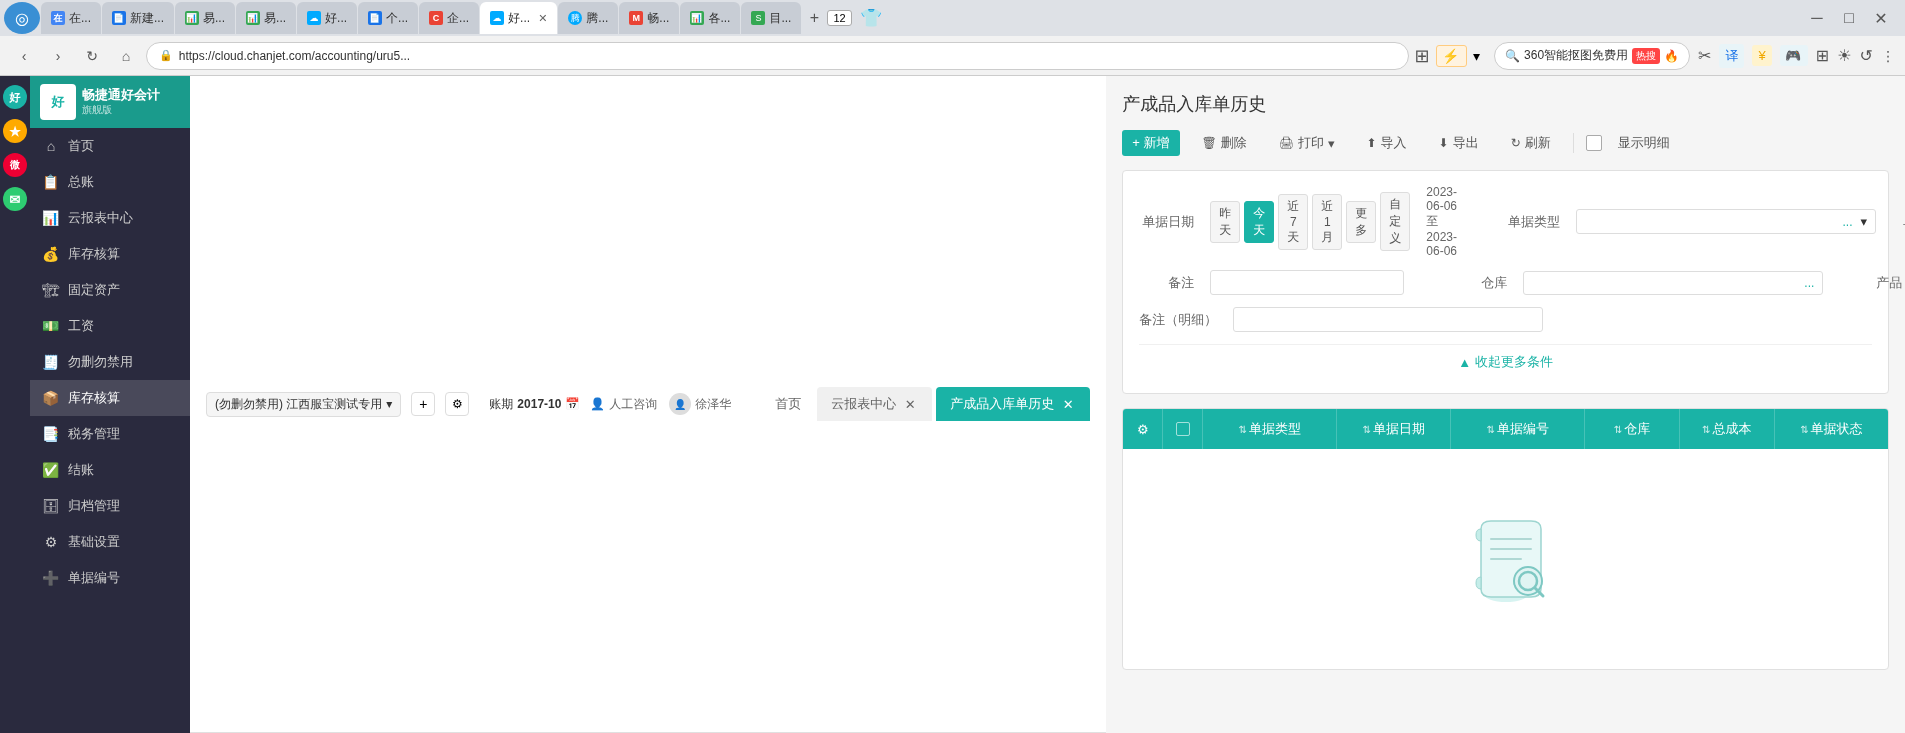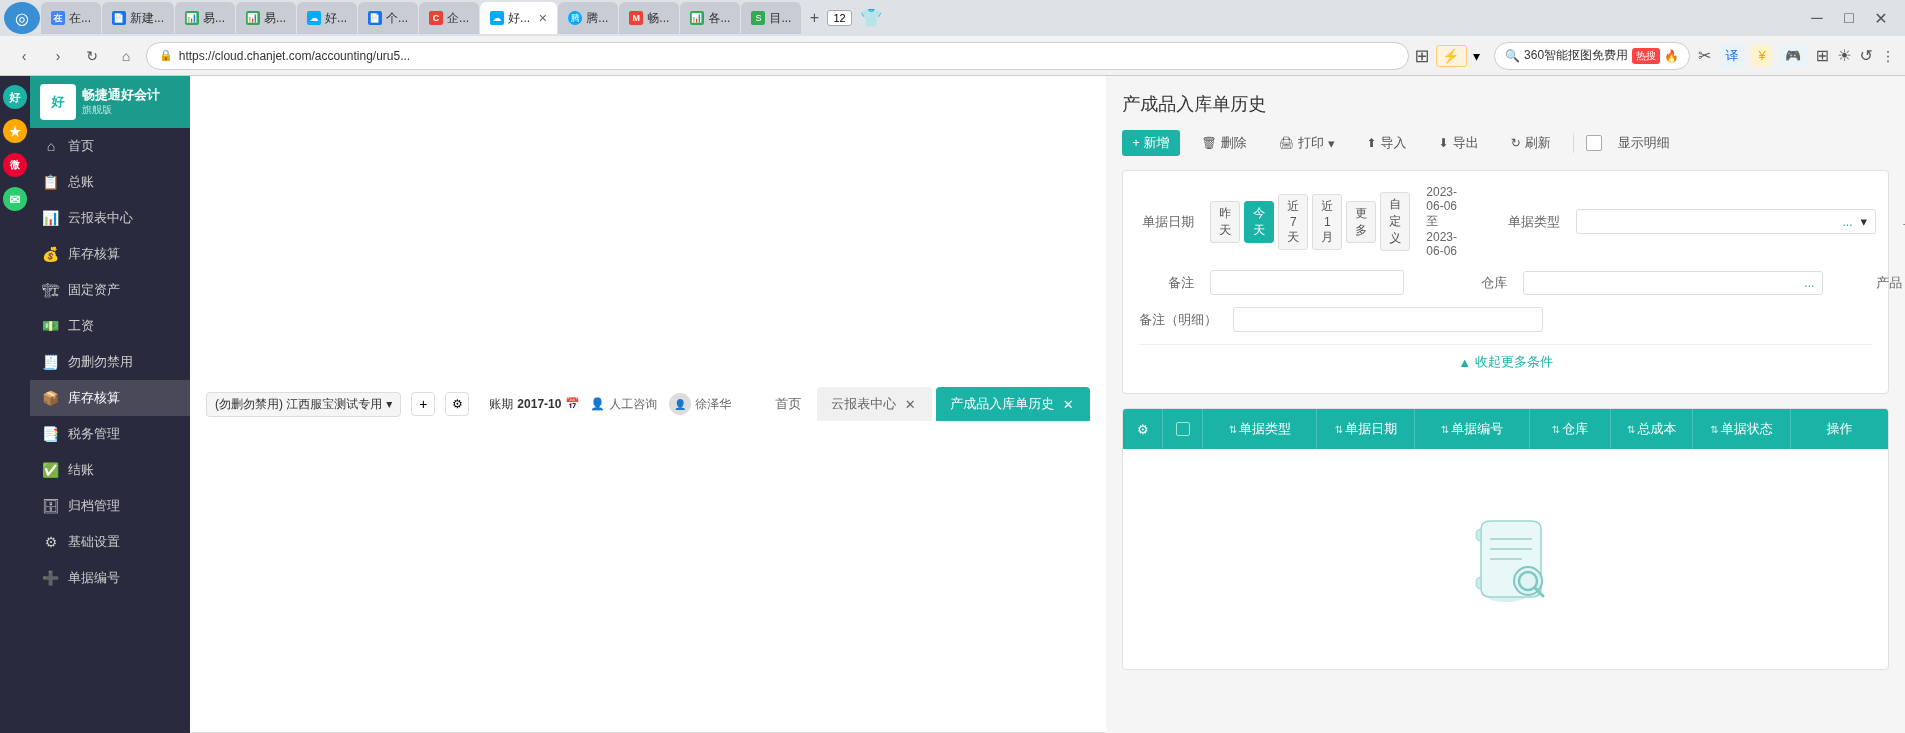--- a/index.html
+++ b/index.html
@@ -502,23 +502,20 @@
             <span>仓库</span>
           </div>
           <div class="th th-cost">
             <span class="sort-icon">⇅</span>
             <span>总成本</span>
           </div>
           <div class="th th-status">
             <span class="sort-icon">⇅</span>
             <span>单据状态</span>
           </div>
-          <div class="th th-op">
-            <span>操作</span>
-          </div>
         </div>
 
         <div class="empty-state">
           <svg class="scroll-svg" viewBox="0 0 100 100" xmlns="http://www.w3.org/2000/svg">
 
             <ellipse cx="50" cy="85" rx="22" ry="8" fill="#b0e8e4" opacity="0.5"></ellipse>
 
             <path d="M25,20 Q25,12 35,12 L75,12 Q85,12 85,20 L85,80 Q85,88 75,88 L35,88 Q25,88 25,80 Z" fill="#e8f8f7" stroke="#9dd5d0" stroke-width="1.5"></path>
 
             <path d="M25,20 Q20,20 20,26 Q20,32 25,32 L25,20" fill="#c5ede9" stroke="#9dd5d0" stroke-width="1"></path>

